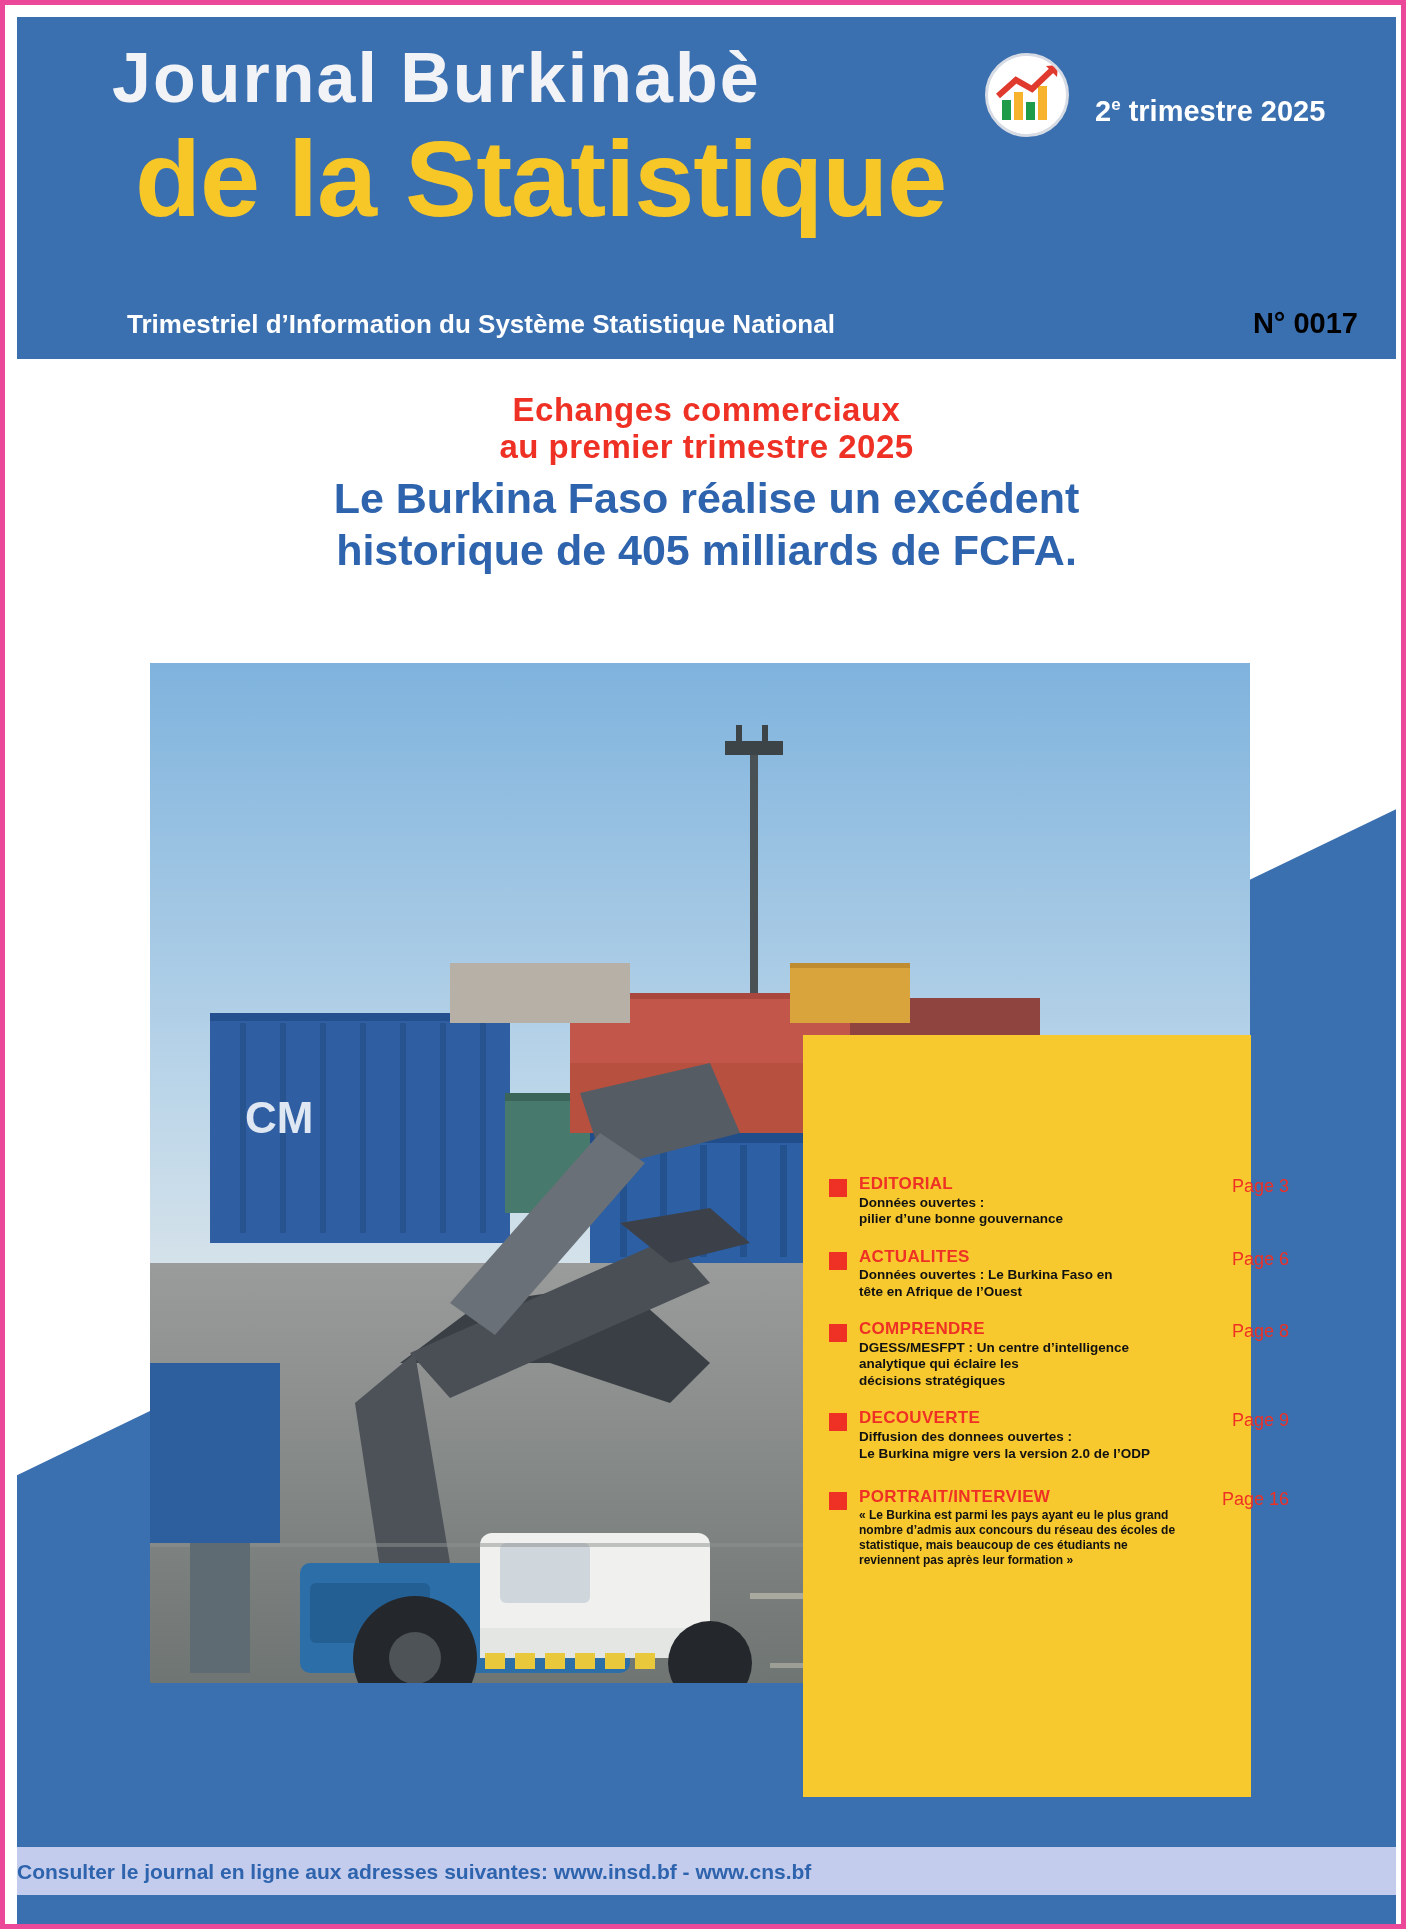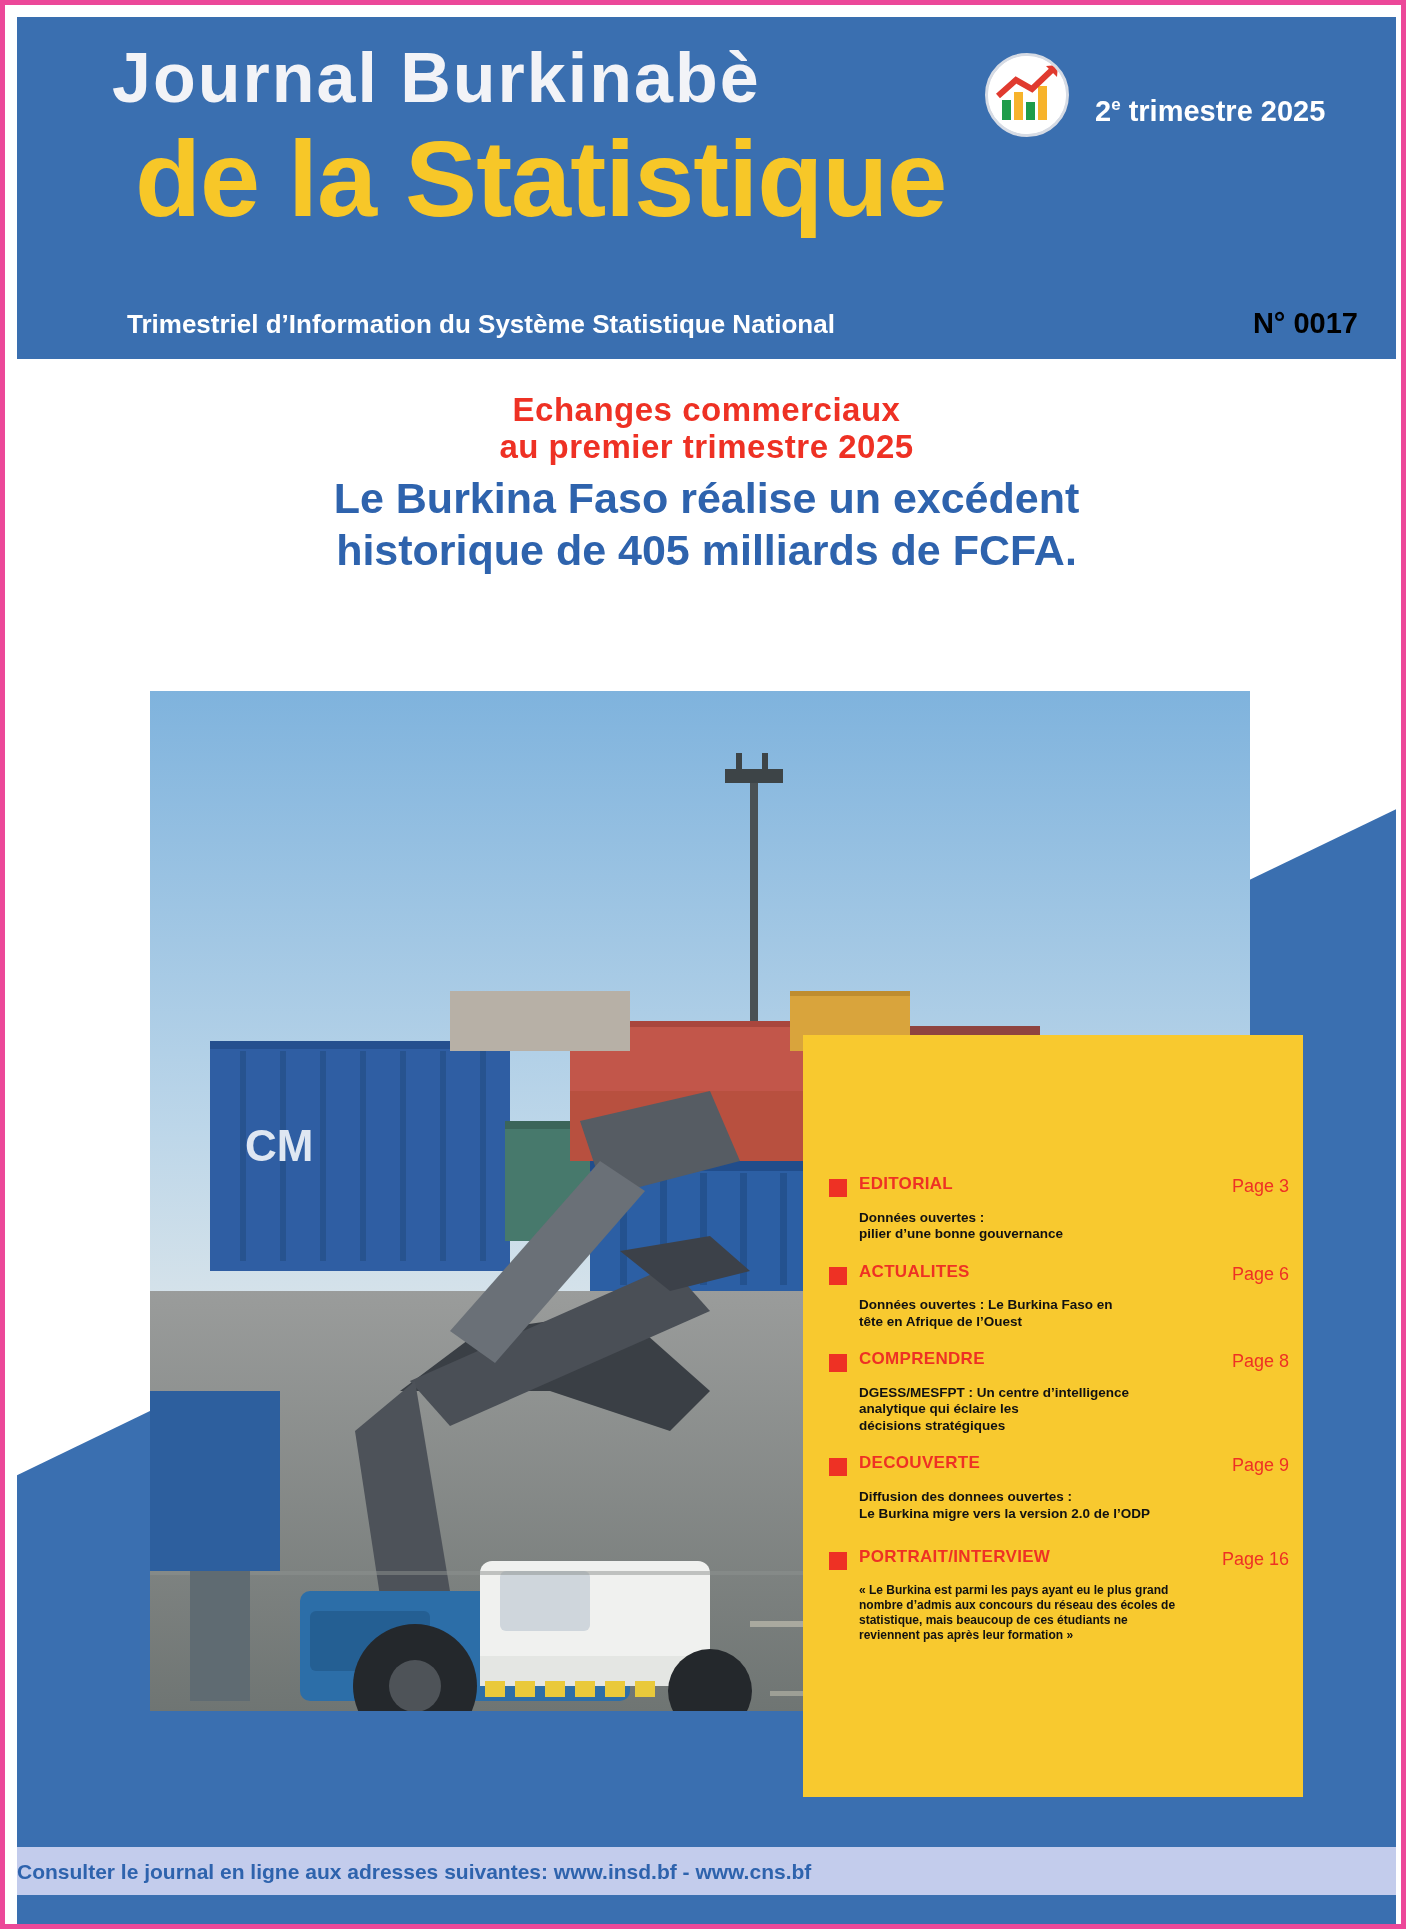--- a/index.html
+++ b/index.html
@@ -104,21 +104,21 @@
     position: absolute;
     left: 0; top: 0;
     width: 1379px; height: 1480px;
     background: #3a6fb0;
     clip-path: polygon(0% 74%, 100% 29%, 100% 100%, 0% 100%);
   }
   
   .toc {
     position: absolute;
     left: 786px; top: 655px;
-    width: 500px;
+    width: 448px;
     height: 762px;
     background: #f8c92f;
     padding: 0;
   }
 
   .kicker {
     position: absolute;
     left: 0; right: 0; top: 12px;
     text-align: center;
     color: #ee3124;
@@ -138,21 +138,20 @@
     letter-spacing: 0;
   }
 
   
   .photo {
     position: absolute;
     left: 133px; top: 283px;
     width: 1100px; height: 1020px;
     overflow: hidden;
     background: #3b82f6;
-    margin-top: 28px;
   }
 
   
   .toc-list {
     position: absolute;
     left: 8px; top: 140px;
     width: 484px;
   }
   .toc-item {
     position: relative;
@@ -171,21 +170,21 @@
     font-weight: bold;
     font-size: 17px;
     letter-spacing: 0.3px;
     line-height: 1.1;
   }
   .toc-desc {
     color: #111111;
     font-weight: bold;
     font-size: 13.5px;
     line-height: 1.22;
-    margin-top: 16px;
+    margin-top: 1px;
   }
   .toc-page {
     position: absolute;
     right: 6px; top: 1px;
     color: #ee3124;
     font-size: 18px;
     font-weight: normal;
     white-space: nowrap;
   }
   .toc-item.small .toc-desc { font-size: 12px; line-height: 1.25; }

